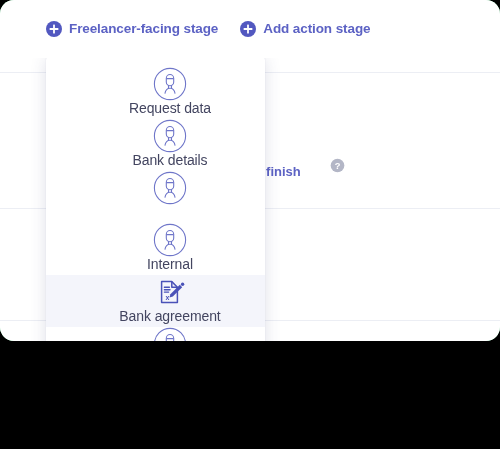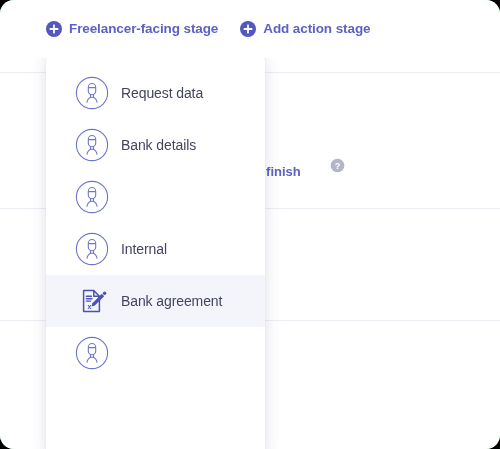--- a/index.html
+++ b/index.html
@@ -8,21 +8,21 @@
     width: 500px;
     height: 449px;
     overflow: hidden;
     background: #000;
     font-family: "Liberation Sans", sans-serif;
   }
 
   #app {
     position: relative;
     width: 500px;
-    height: 449px;
+    height: 341px;
     background: #86efac;
     border-radius: 14px;
     overflow: hidden;
   }
 
   
   .toolbar {
     position: absolute;
     top: 0; left: 0;
     width: 500px;
@@ -111,22 +111,22 @@
     z-index: 20;
     overflow: hidden;
     padding-top: 12px;
   }
 
   .menu-item {
     display: flex;
     align-items: center;
     height: 52px;
     padding-left: 29px;
-    gap: 12px;
     cursor: pointer;
+    flex-direction: column;
   }
 
   .menu-item.selected {
     background: #f4f5fb;
   }
 
   .menu-icon {
     width: 34px; height: 34px;
     flex: 0 0 34px;
     display: block;

